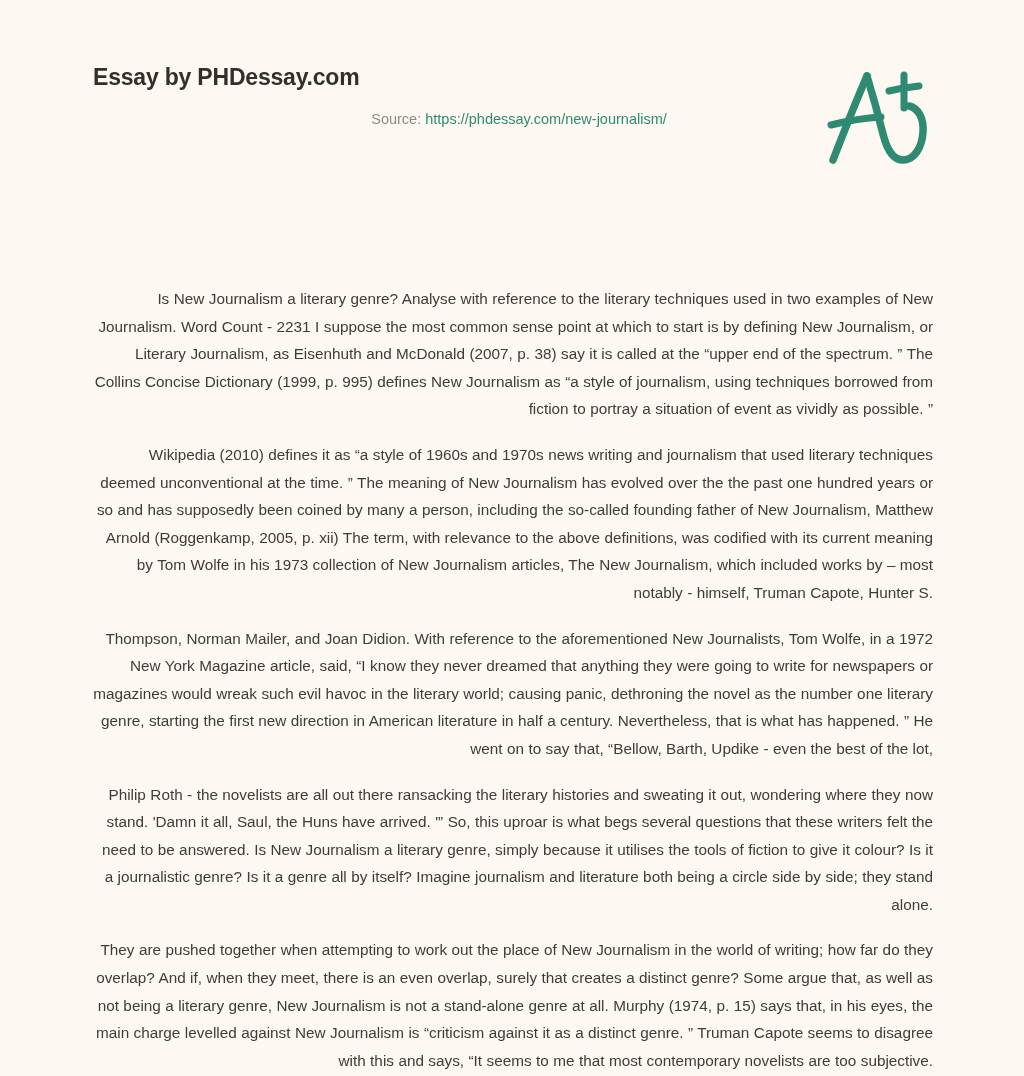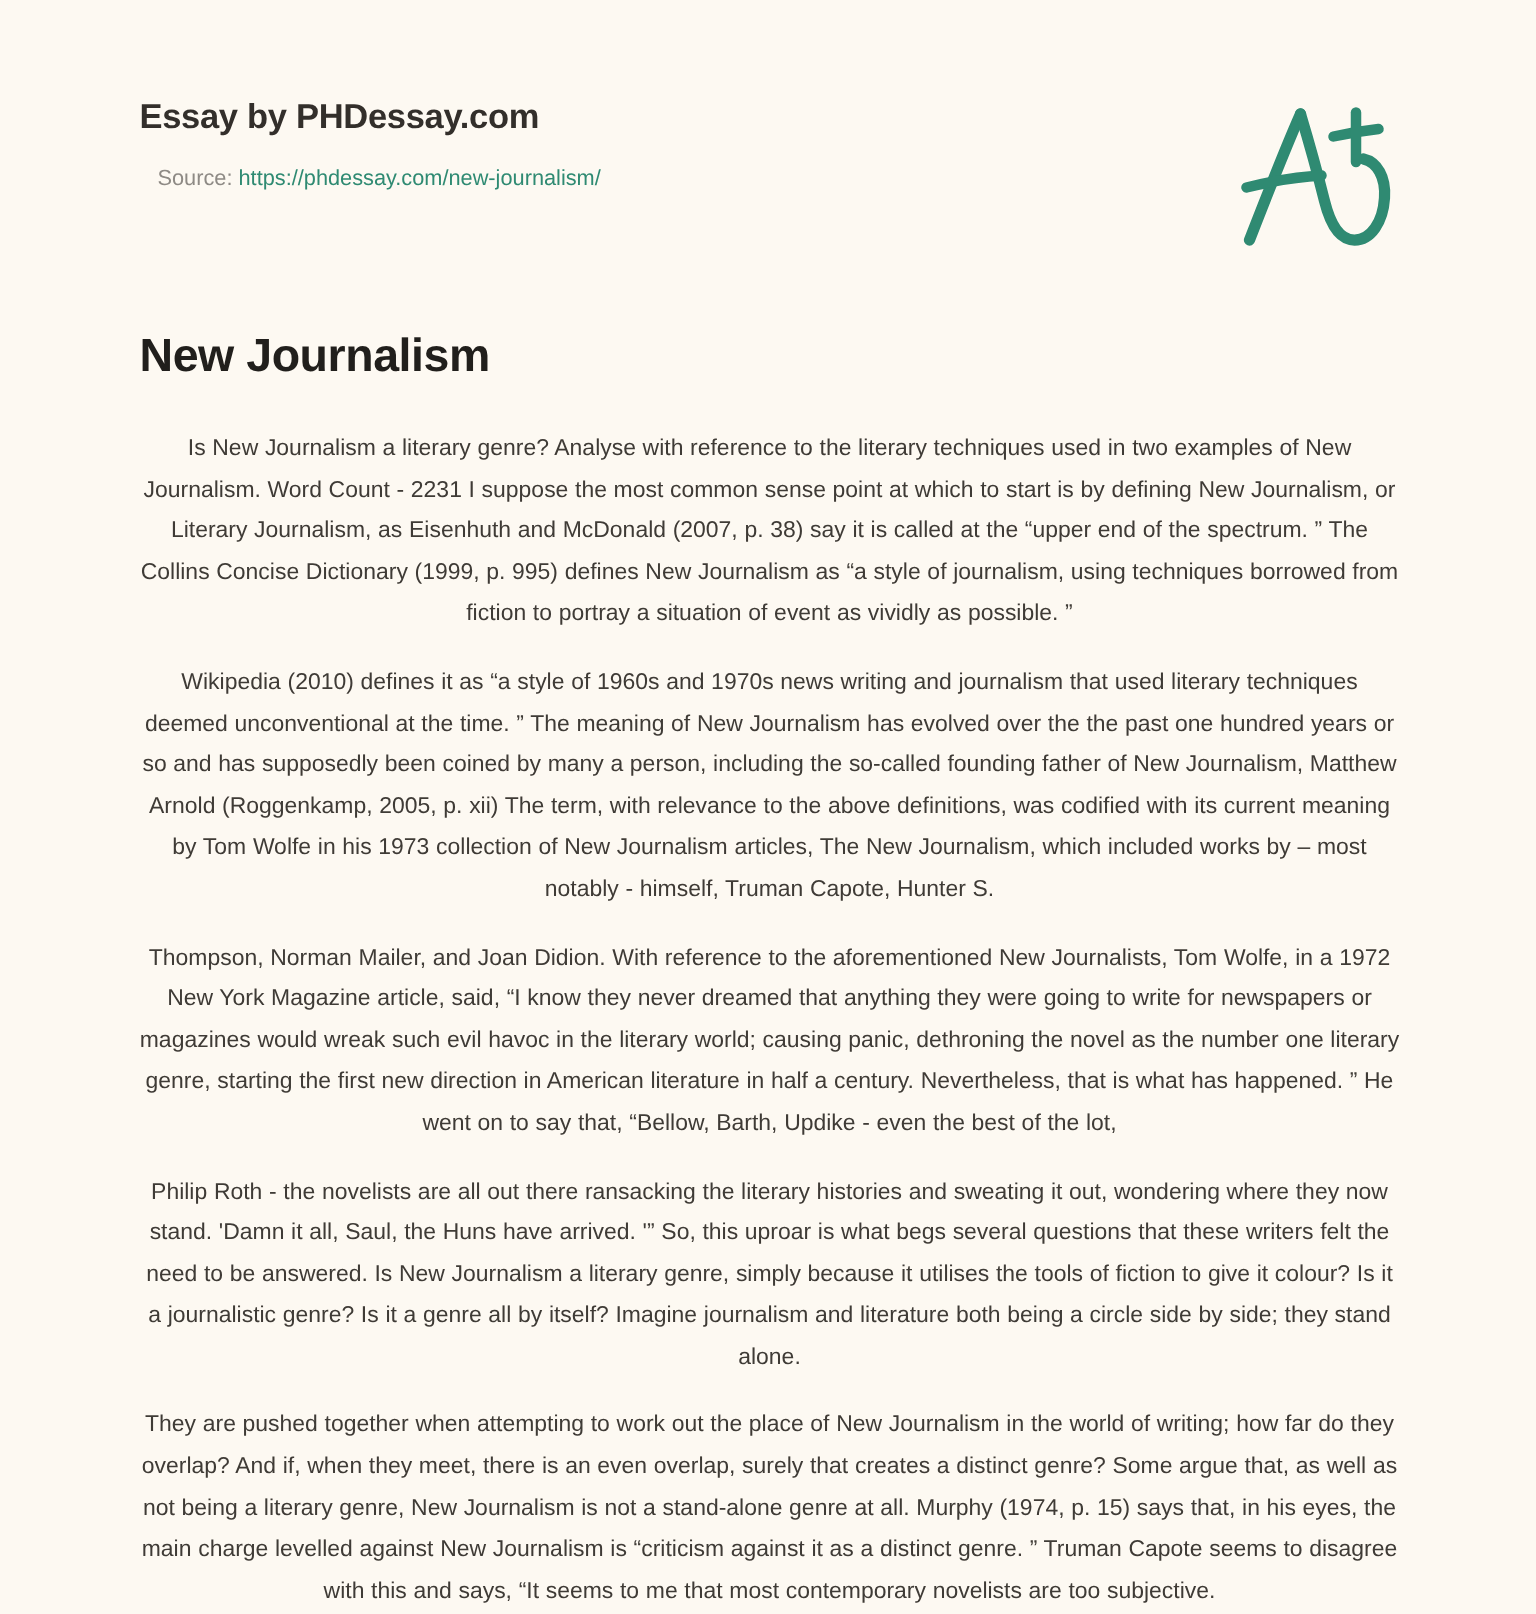--- a/index.html
+++ b/index.html
@@ -40,20 +40,21 @@
     line-height: 1.2;
     margin: 0;
   }
 
   .source-line {
     margin: 18px 0 0 12px;
     font-size: 14.5px;
     color: #8e8a85;
     line-height: 1.3;
     white-space: nowrap;
+    text-align: center;
   }
 
   .source-label {
     color: #8e8a85;
   }
 
   .source-url {
     color: #2f8a72;
     text-decoration: none;
   }
@@ -91,21 +92,21 @@
     left: 93px;
     top: 285px;
     width: 840px;
   }
 
   .body-copy p {
     margin: 0 0 18px 0;
     font-size: 15.3px;
     line-height: 27.6px;
     color: #3f3b36;
-    text-align: center;
+    text-align: right;
     word-spacing: 0.2px;
   }
 
   .body-copy p:last-child {
     margin-bottom: 10px;
   }
 </style>
 </head>
 <body>
 
@@ -130,21 +131,20 @@
 
         <path d="M16 63 C28 60, 48 56, 66 55" stroke-width="7"></path>
 
         <path d="M74 29 C83 27, 95 25, 104 24" stroke-width="7"></path>
 
         <path d="M89 13 C89 23, 89 36, 89 46" stroke-width="7"></path>
       </g>
     </svg>
   </div>
 
-  <h2 class="doc-title">New Journalism</h2>
 
   <div class="body-copy">
     <p>Is New Journalism a literary genre? Analyse with reference to the literary techniques used in two examples of New Journalism. Word Count - 2231 I suppose the most common sense point at which to start is by defining New Journalism, or Literary Journalism, as Eisenhuth and McDonald (2007, p. 38) say it is called at the “upper end of the spectrum. ” The Collins Concise Dictionary (1999, p. 995) defines New Journalism as “a style of journalism, using techniques borrowed from fiction to portray a situation of event as vividly as possible. ”</p>
     <p>Wikipedia (2010) defines it as “a style of 1960s and 1970s news writing and journalism that used literary techniques deemed unconventional at the time. ” The meaning of New Journalism has evolved over the the past one hundred years or so and has supposedly been coined by many a person, including the so-called founding father of New Journalism, Matthew Arnold (Roggenkamp, 2005, p. xii) The term, with relevance to the above definitions, was codified with its current meaning by Tom Wolfe in his 1973 collection of New Journalism articles, The New Journalism, which included works by – most notably - himself, Truman Capote, Hunter S.</p>
     <p>Thompson, Norman Mailer, and Joan Didion. With reference to the aforementioned New Journalists, Tom Wolfe, in a 1972 New York Magazine article, said, “I know they never dreamed that anything they were going to write for newspapers or magazines would wreak such evil havoc in the literary world; causing panic, dethroning the novel as the number one literary genre, starting the first new direction in American literature in half a century. Nevertheless, that is what has happened. ” He went on to say that, “Bellow, Barth, Updike - even the best of the lot,</p>
     <p>Philip Roth - the novelists are all out there ransacking the literary histories and sweating it out, wondering where they now stand. 'Damn it all, Saul, the Huns have arrived. '” So, this uproar is what begs several questions that these writers felt the need to be answered. Is New Journalism a literary genre, simply because it utilises the tools of fiction to give it colour? Is it a journalistic genre? Is it a genre all by itself? Imagine journalism and literature both being a circle side by side; they stand alone.</p>
     <p>They are pushed together when attempting to work out the place of New Journalism in the world of writing; how far do they overlap? And if, when they meet, there is an even overlap, surely that creates a distinct genre? Some argue that, as well as not being a literary genre, New Journalism is not a stand-alone genre at all. Murphy (1974, p. 15) says that, in his eyes, the main charge levelled against New Journalism is “criticism against it as a distinct genre. ” Truman Capote seems to disagree with this and says, “It seems to me that most contemporary novelists are too subjective.</p>
 
   </div>
 

